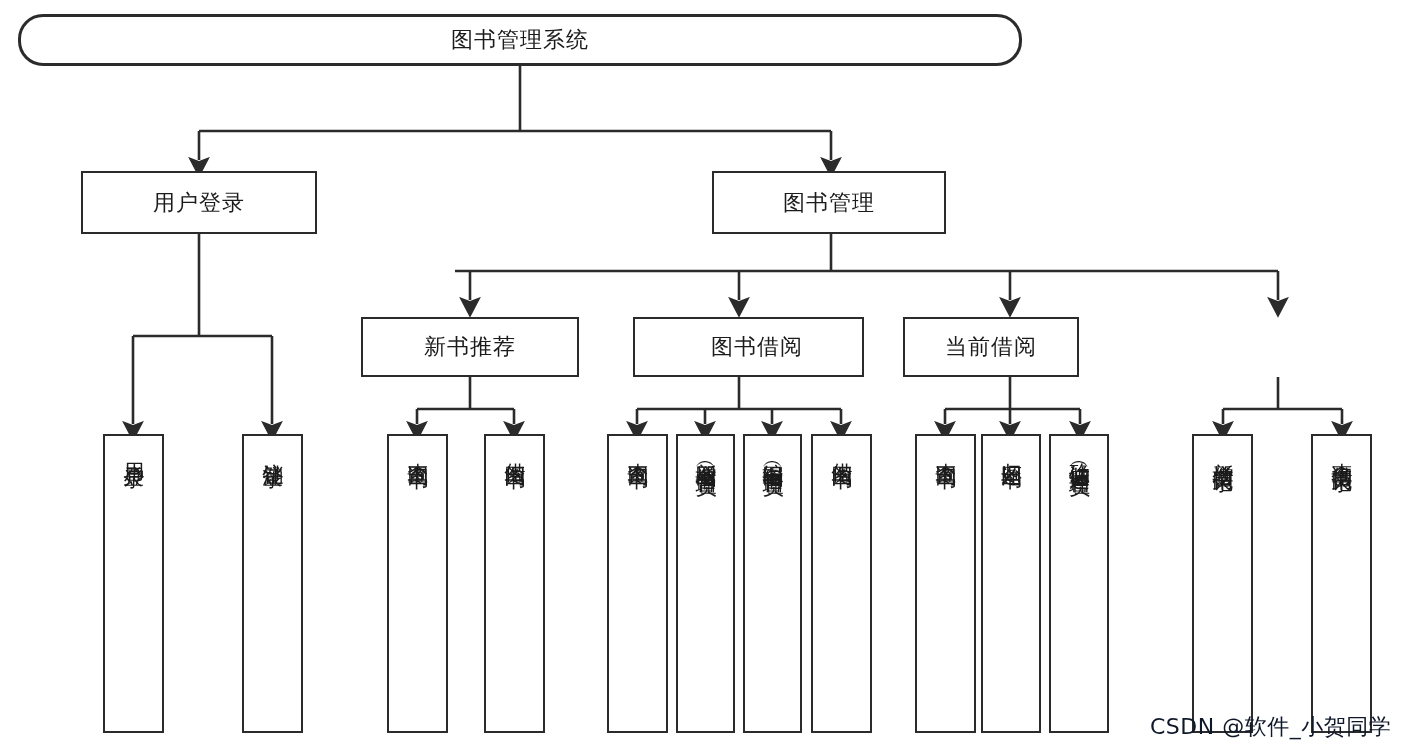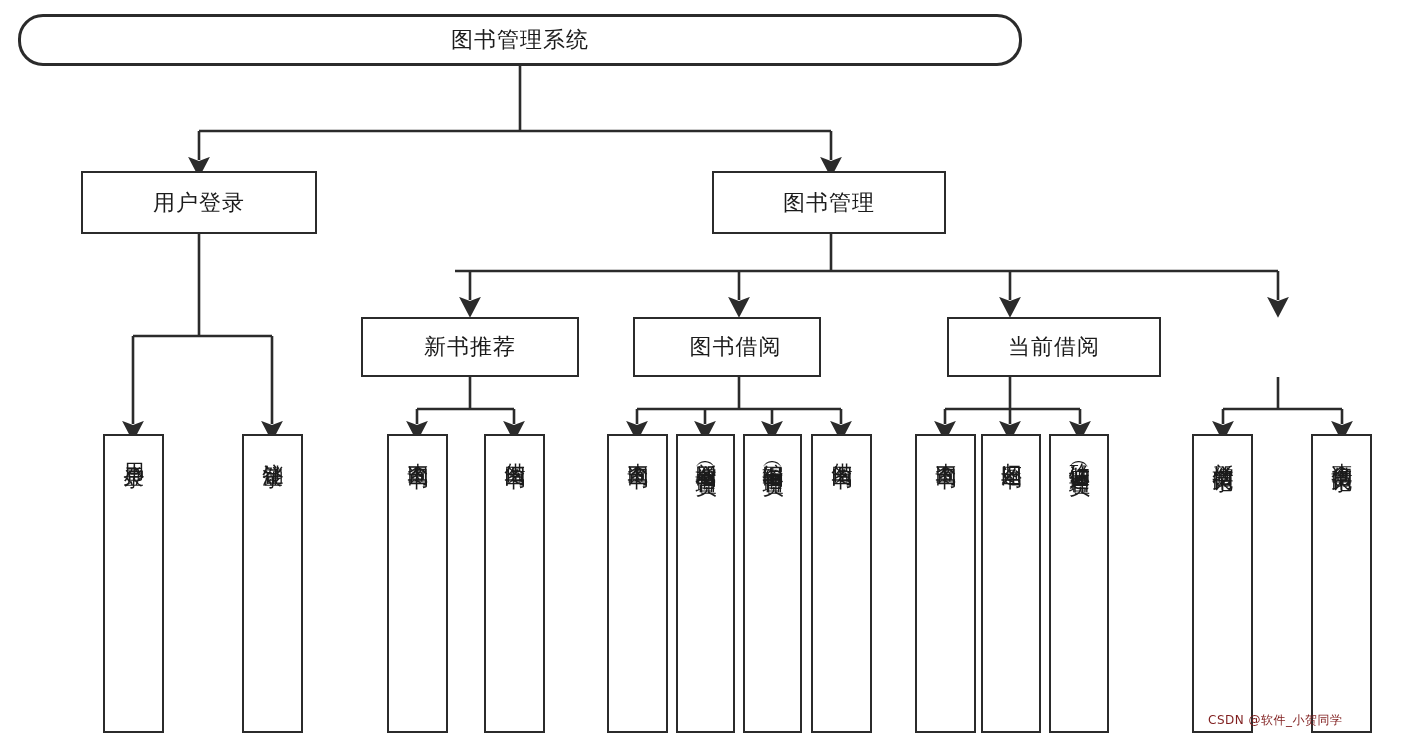--- a/index.html
+++ b/index.html
@@ -36,24 +36,24 @@
     line-height:1.18;
     letter-spacing:2px;
     white-space:normal;
     max-height:275px;
   }
   .node.leaf.mid .lbl{max-height:200px;}
   .node.leaf.low .lbl{max-height:170px;}
 
   .watermark{
     position:absolute;
-    left:1208px;
+    left:1150px;
     top:712px;
-    font-size:12px;
-    color:#7f1d1d;
+    font-size:22px;
+    color:#0f172a;
     white-space:nowrap;
     letter-spacing:0.5px;
   }
 </style>
 </head>
 <body>
 
 <div id="stage">
 
   <svg class="edges" viewBox="0 0 1405 747">
@@ -113,24 +113,24 @@
   <div class="node" style="left:81px;top:171px;width:236px;height:63px;">
     <span class="lbl">用户登录</span>
   </div>
   <div class="node" style="left:712px;top:171px;width:234px;height:63px;">
     <span class="lbl">图书管理</span>
   </div>
 
   <div class="node" style="left:361px;top:317px;width:218px;height:60px;">
     <span class="lbl">新书推荐</span>
   </div>
-  <div class="node" style="left:633px;top:317px;width:188px;height:60px;padding-left:17px;">
+  <div class="node" style="left:633px;top:317px;width:231px;height:60px;padding-left:17px;">
     <span class="lbl">图书借阅</span>
   </div>
-  <div class="node" style="left:903px;top:317px;width:214px;height:60px;margin-left:44px;">
+  <div class="node" style="left:903px;top:317px;width:176px;height:60px;">
     <span class="lbl">当前借阅</span>
   </div>
 
   <div class="node leaf low" style="left:103px;top:434px;width:61px;height:299px;">
     <span class="lbl">用户登录</span>
   </div>
   <div class="node leaf low" style="left:242px;top:434px;width:61px;height:299px;">
     <span class="lbl">注销登录</span>
   </div>
 

